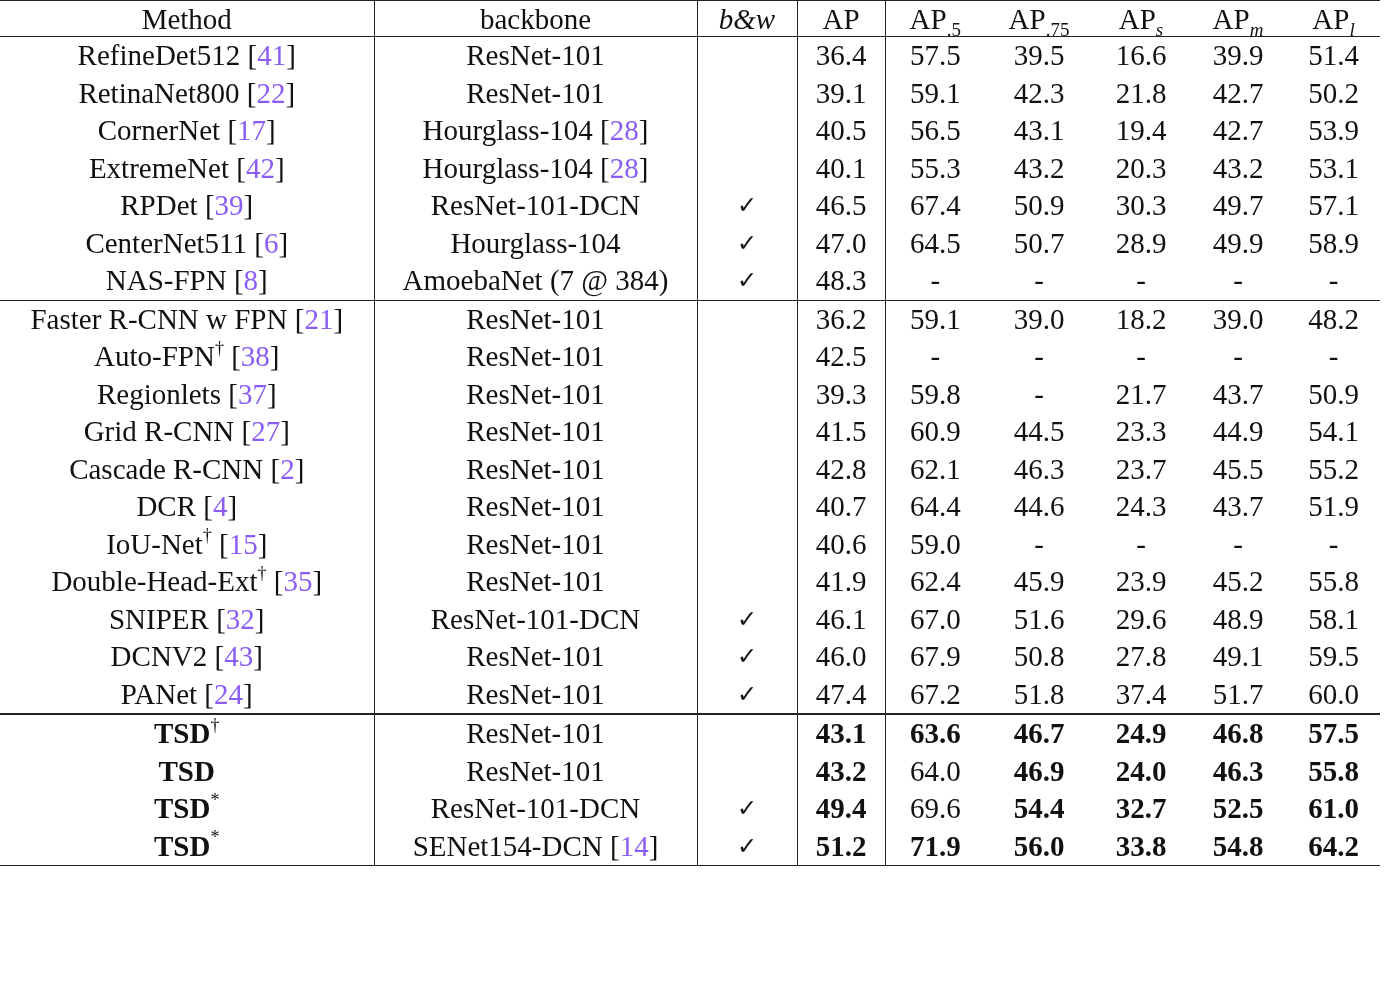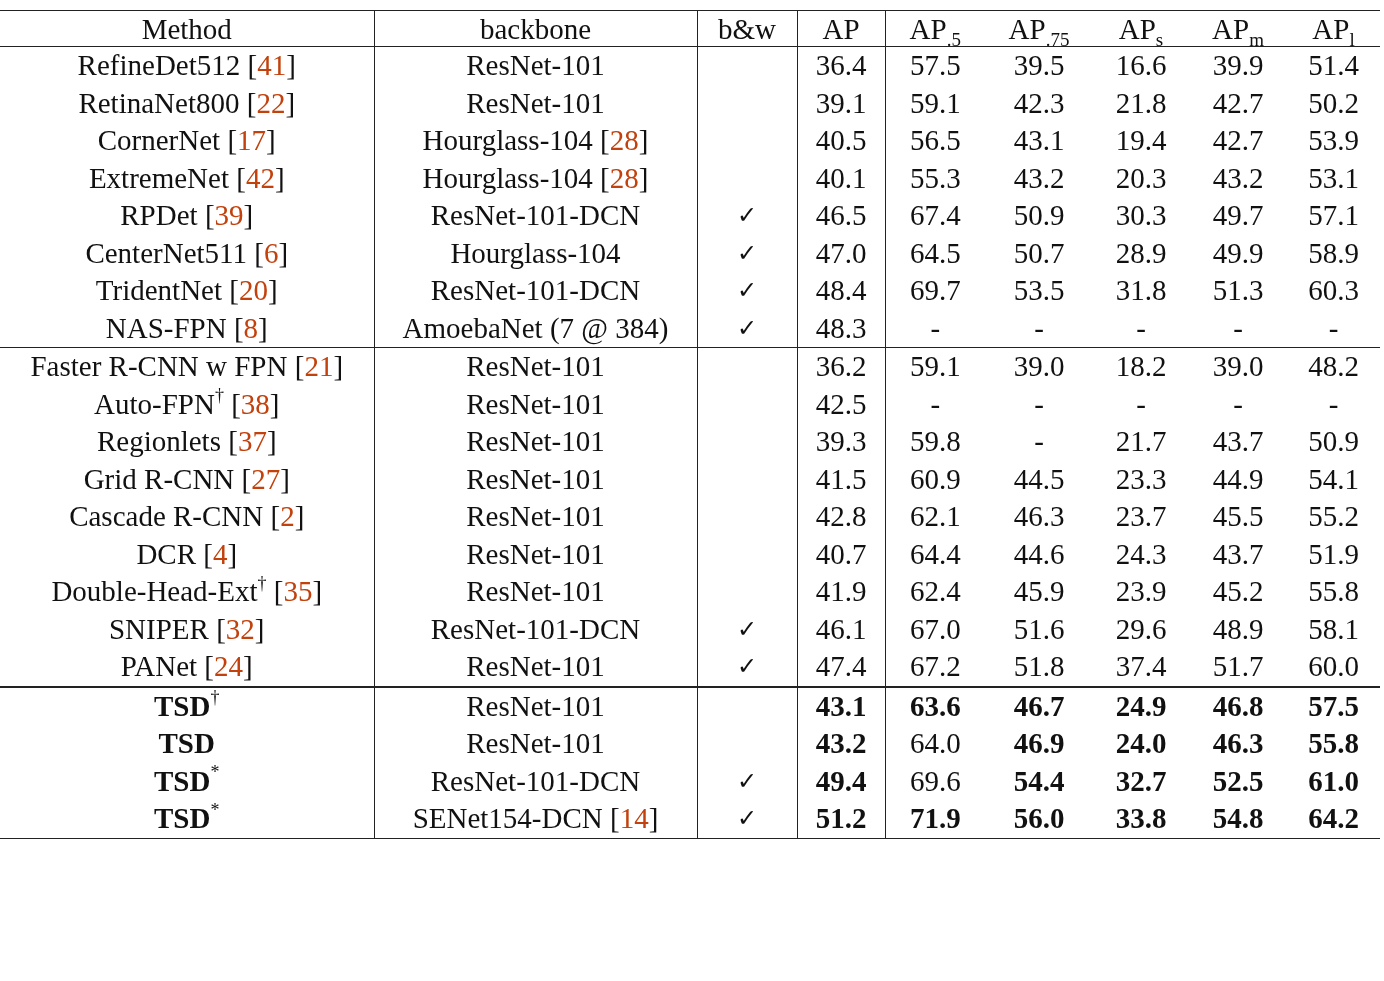--- a/index.html
+++ b/index.html
@@ -1,40 +1,40 @@
 <!DOCTYPE html>
 <html><head>
 <meta charset="utf-8">
 <style>
   html, body { margin: 0; padding: 0; background: #ffffff; }
   body { width: 1384px; height: 981px; overflow: hidden; position: relative;
          font-family: "Liberation Serif", "DejaVu Serif", serif; color: #111; }
-  table { position: absolute; left: 0; top: 10px; width: 1380px;
+  table { position: absolute; left: 0; top: 0; width: 1380px;
           border-collapse: collapse; table-layout: fixed; font-size: 29px; padding-left: 40px; }
   col.c-method { width: 374px; }
   col.c-backbone { width: 323px; }
   col.c-bw { width: 100px; }
   col.c-ap { width: 88px; }
   col.c-ap5 { width: 100px; }
   col.c-ap75 { width: 108px; }
   col.c-aps { width: 96px; }
   col.c-apm { width: 98px; }
   col.c-apl { width: 93px; }
   td, th { text-align: center; padding: 0; height: 37.5px; line-height: 37px;
            font-weight: normal; white-space: nowrap; }
   thead th { height: 35px; line-height: 34px; border-top: 1.5px solid #222; border-bottom: 1.5px solid #222; }
   .vl { border-right: 1.3px solid #222; }
   tr.group-start td { border-top: 1.5px solid #222; }
   tr.group-start.tsd td { border-top: 2px solid #222; }
   tbody:last-of-type tr:last-child td { border-bottom: 1.5px solid #222; }
-  .ref { color: #c2410c; }
+  .ref { color: #8b5cf6; }
   .bold { font-weight: bold; }
   sup { font-size: 18px; line-height: 0; position: relative; top: -2px; }
   sub { font-size: 19px; line-height: 0; }
-  .it { }
+  .it { font-style: italic; }
   .check { font-family: "DejaVu Sans", sans-serif; font-size: 24px; }
 </style>
 </head>
 <body>
 
 <table>
   <colgroup>
     <col class="c-method">
       <col class="c-backbone">
       <col class="c-bw">
@@ -119,31 +119,20 @@
         <td class="vl"><span>Hourglass-104</span></td>
         <td class="vl check">✓</td>
         <td class="vl">47.0</td>
         <td class="">64.5</td>
         <td class="">50.7</td>
         <td class="">28.9</td>
         <td class="">49.9</td>
         <td class="">58.9</td>
       </tr>
       <tr>
-        <td class="vl"><span class="">TridentNet</span> [<span class="ref">20</span>]</td>
-        <td class="vl"><span>ResNet-101-DCN</span></td>
-        <td class="vl check">✓</td>
-        <td class="vl">48.4</td>
-        <td class="">69.7</td>
-        <td class="">53.5</td>
-        <td class="">31.8</td>
-        <td class="">51.3</td>
-        <td class="">60.3</td>
-      </tr>
-      <tr>
         <td class="vl"><span class="">NAS-FPN</span> [<span class="ref">8</span>]</td>
         <td class="vl"><span>AmoebaNet (7 @ 384)</span></td>
         <td class="vl check">✓</td>
         <td class="vl">48.3</td>
         <td class="">-</td>
         <td class="">-</td>
         <td class="">-</td>
         <td class="">-</td>
         <td class="">-</td>
       </tr>
@@ -207,20 +196,31 @@
         <td class="vl"><span>ResNet-101</span></td>
         <td class="vl check"></td>
         <td class="vl">40.7</td>
         <td class="">64.4</td>
         <td class="">44.6</td>
         <td class="">24.3</td>
         <td class="">43.7</td>
         <td class="">51.9</td>
       </tr>
       <tr>
+        <td class="vl"><span class="">IoU-Net</span><sup>†</sup> [<span class="ref">15</span>]</td>
+        <td class="vl"><span>ResNet-101</span></td>
+        <td class="vl check"></td>
+        <td class="vl">40.6</td>
+        <td class="">59.0</td>
+        <td class="">-</td>
+        <td class="">-</td>
+        <td class="">-</td>
+        <td class="">-</td>
+      </tr>
+      <tr>
         <td class="vl"><span class="">Double-Head-Ext</span><sup>†</sup> [<span class="ref">35</span>]</td>
         <td class="vl"><span>ResNet-101</span></td>
         <td class="vl check"></td>
         <td class="vl">41.9</td>
         <td class="">62.4</td>
         <td class="">45.9</td>
         <td class="">23.9</td>
         <td class="">45.2</td>
         <td class="">55.8</td>
       </tr>
@@ -229,20 +229,31 @@
         <td class="vl"><span>ResNet-101-DCN</span></td>
         <td class="vl check">✓</td>
         <td class="vl">46.1</td>
         <td class="">67.0</td>
         <td class="">51.6</td>
         <td class="">29.6</td>
         <td class="">48.9</td>
         <td class="">58.1</td>
       </tr>
       <tr>
+        <td class="vl"><span class="">DCNV2</span> [<span class="ref">43</span>]</td>
+        <td class="vl"><span>ResNet-101</span></td>
+        <td class="vl check">✓</td>
+        <td class="vl">46.0</td>
+        <td class="">67.9</td>
+        <td class="">50.8</td>
+        <td class="">27.8</td>
+        <td class="">49.1</td>
+        <td class="">59.5</td>
+      </tr>
+      <tr>
         <td class="vl"><span class="">PANet</span> [<span class="ref">24</span>]</td>
         <td class="vl"><span>ResNet-101</span></td>
         <td class="vl check">✓</td>
         <td class="vl">47.4</td>
         <td class="">67.2</td>
         <td class="">51.8</td>
         <td class="">37.4</td>
         <td class="">51.7</td>
         <td class="">60.0</td>
       </tr>

